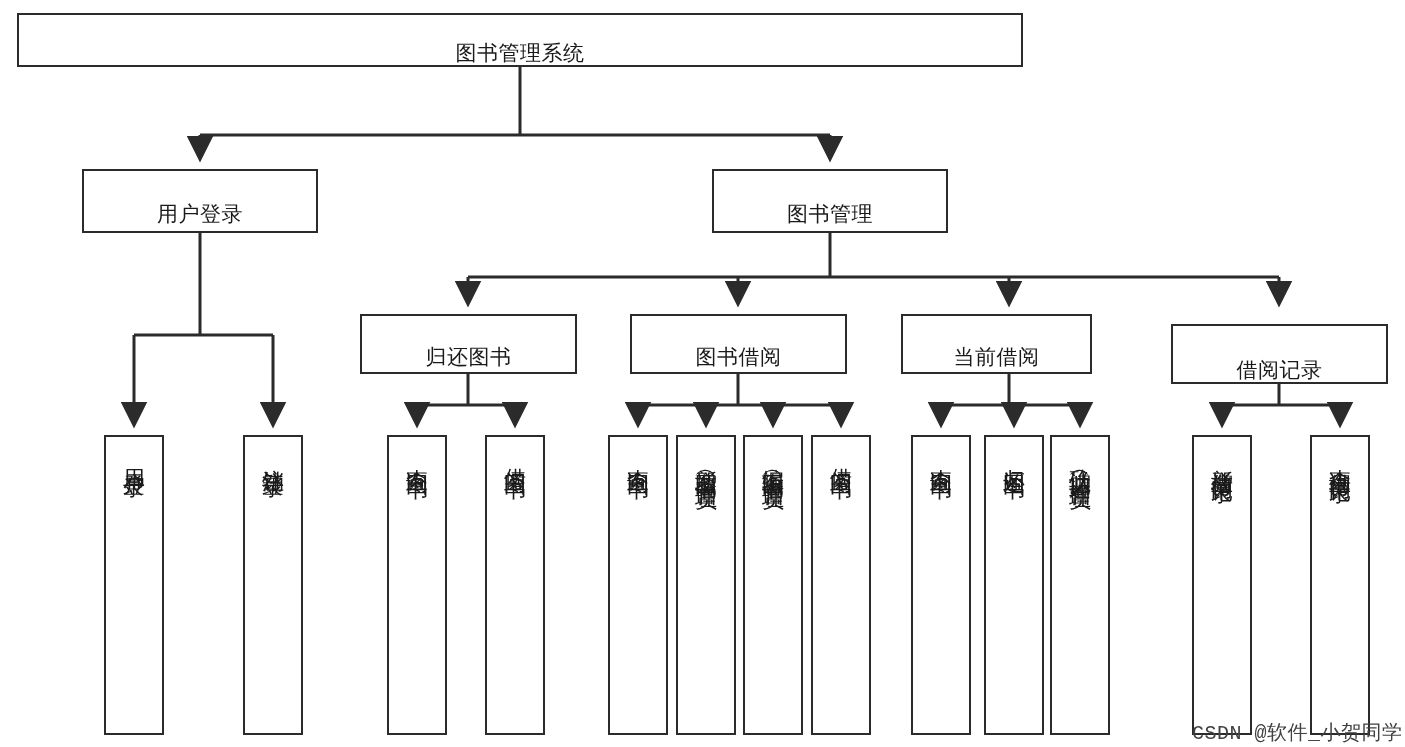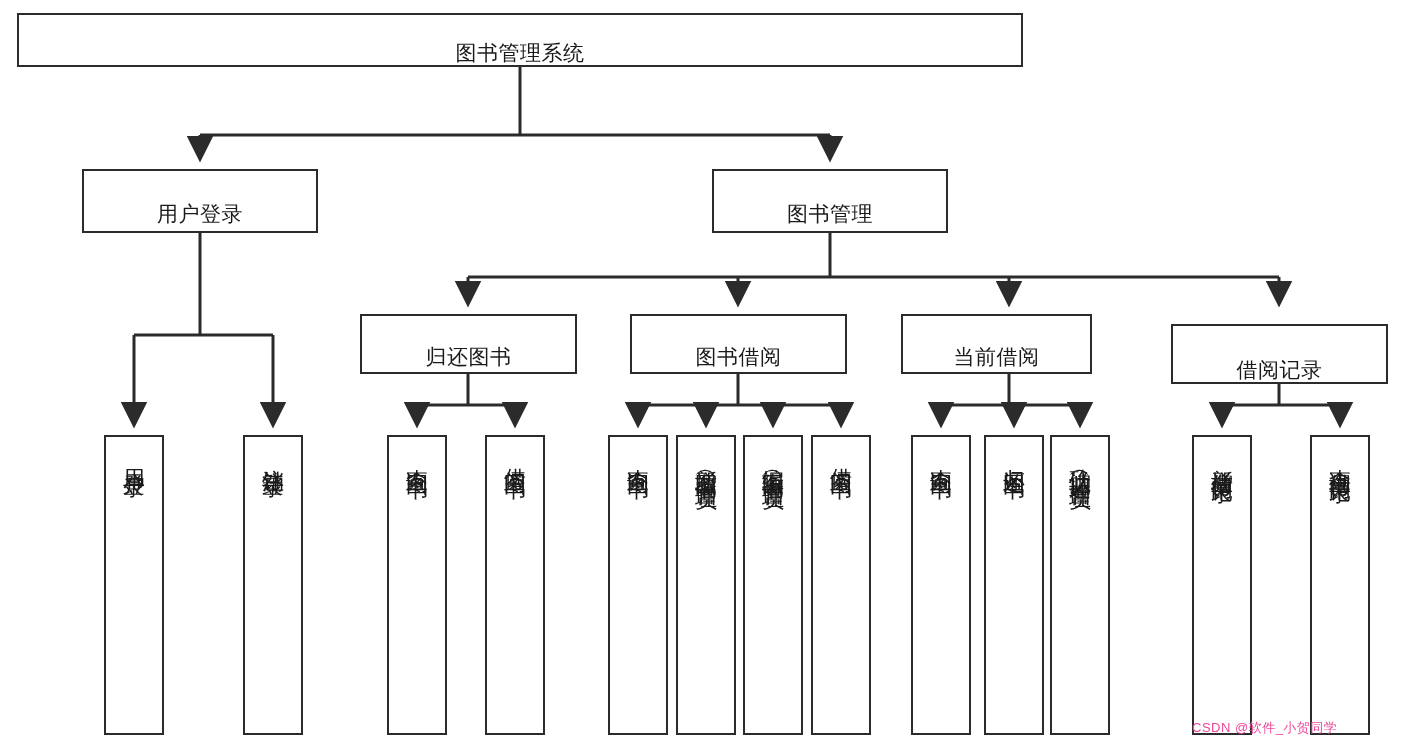--- a/index.html
+++ b/index.html
@@ -54,25 +54,26 @@
   .node.vert .node-label {
     writing-mode: vertical-rl;
     text-orientation: upright;
     font-size: 22px;
     letter-spacing: 3px;
     line-height: 1;
     white-space: nowrap;
   }
   .watermark {
     position: absolute;
-    color: #ec4899;
-    font-size: 13px;
+    color: #404040;
+    font-size: 20px;
     letter-spacing: 0.5px;
     white-space: nowrap;
     user-select: none;
+    font-family: Liberation Mono, monospace;
   }
 </style>
 </head>
 <body>
 
 <div id="canvas">
 
   <svg class="wires" viewBox="0 0 1405 747" preserveAspectRatio="none">
     <defs>
       <marker id="arrow" viewBox="0 0 12 12" refX="10" refY="6" markerWidth="9" markerHeight="9" orient="auto-start-reverse">

